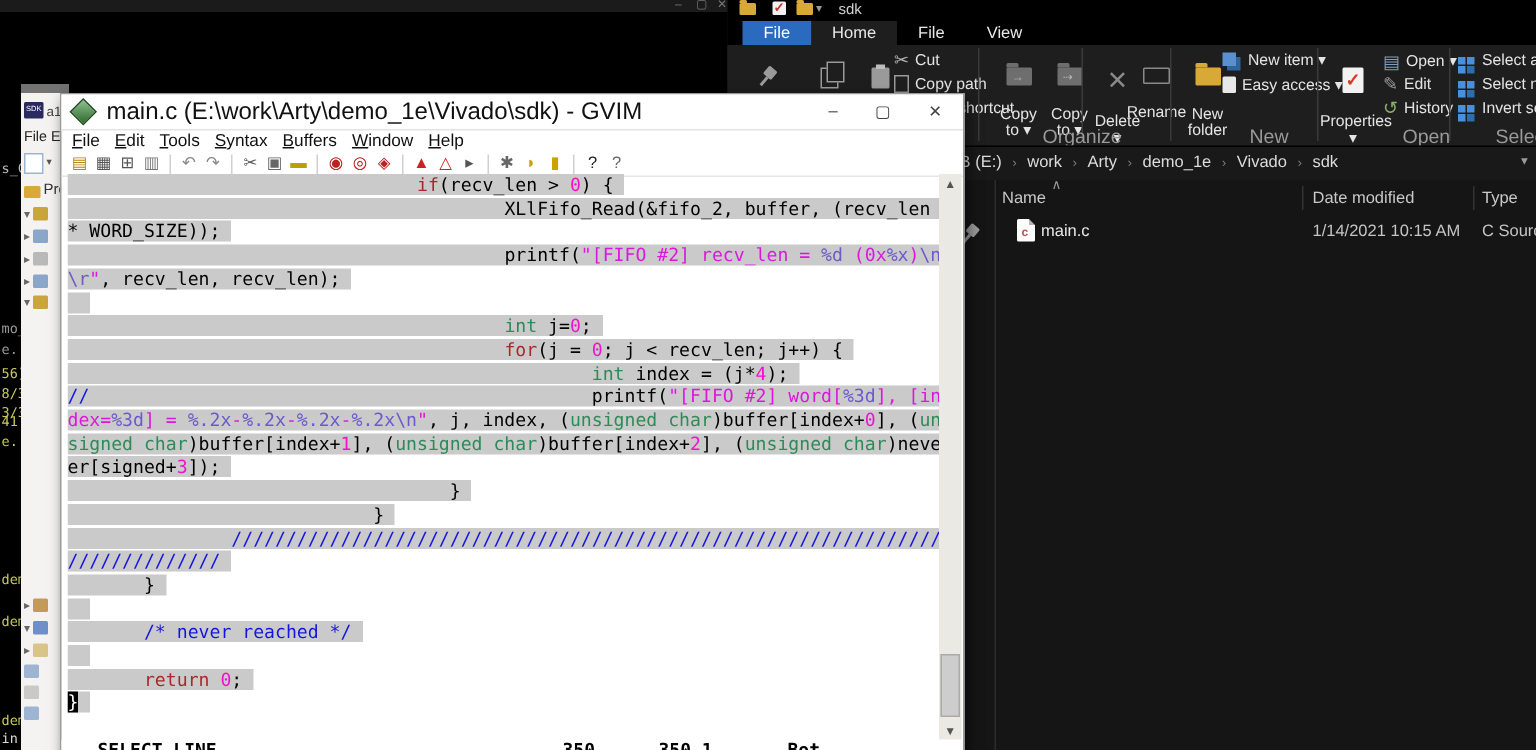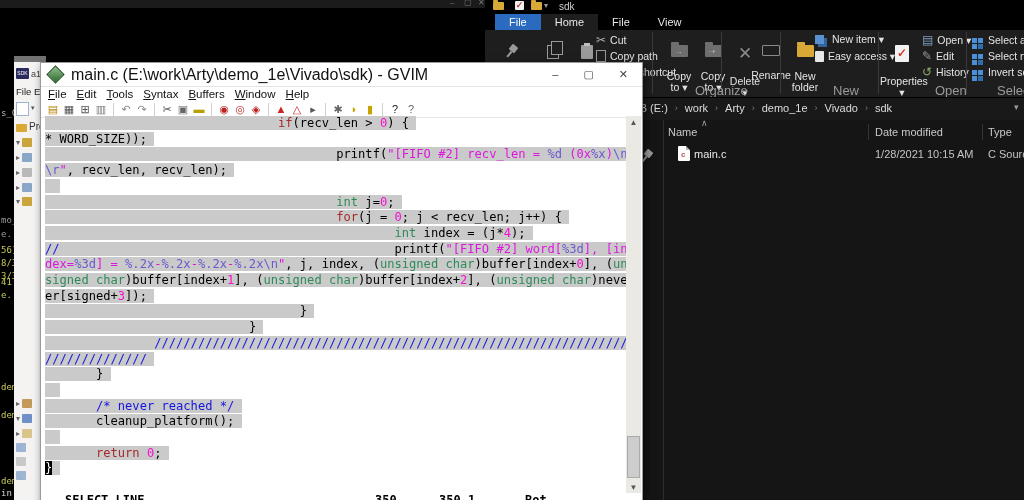--- a/index.html
+++ b/index.html
@@ -266,21 +266,21 @@
     <span class="colhead" style="left:183px">Name</span>
     <div class="colsep" style="left:383px"></div>
     <span class="colhead" style="left:390px">Date modified</span>
     <div class="colsep" style="left:497px"></div>
     <span class="colhead" style="left:503px">Type</span>
     <div>
       <div id="file-icon">
           <span>c</span>
         </div>
       <span class="cell" style="left:209px">main.c</span>
-      <span class="cell cell-dim" style="left:390px">1/28/2021 10:15 AM</span>
+      <span class="cell cell-dim" style="left:390px">1/14/2021 10:15 AM</span>
       <span class="cell cell-dim" style="left:503px">C Source</span>
     </div>
   </div>
 </div>
 
 <div class="abs" id="eclipse">
   <div id="ecl-logo">SDK</div>
   <span id="ecl-title">a1</span>
   <div id="ecl-menu">File  E</div>
   <div id="ecl-toolbtn"></div>
@@ -374,39 +374,39 @@
       <div class="tbsep"></div>
       <div class="chip" style="color: rgb(102, 102, 102);">✱</div>
       <div class="chip" style="color: rgb(200, 164, 0);">◗</div>
       <div class="chip" style="color: rgb(200, 164, 0);">▮</div>
       <div class="tbsep"></div>
       <div class="chip" style="color: rgb(34, 34, 34);">?</div>
       <div class="chip" style="color: rgb(102, 102, 102);">?</div>
     </div>
   <div class="abs" id="gv-code">
       <div class="cl"><span class="vsel">                                <span class="c-s">if</span><span class="c-n">(recv_len &gt; </span><span class="c-m">0</span><span class="c-n">) {</span> </span></div>
+      <div class="cl"><span class="vsel">                                        <span class="c-n">XLlFifo_Read(&amp;fifo_2, buffer, (recv_len</span> </span></div>
       <div class="cl"><span class="vsel"><span class="c-n">* WORD_SIZE));</span> </span></div>
       <div class="cl"><span class="vsel">                                        <span class="c-n">printf(</span><span class="c-st">"[FIFO #2] recv_len = </span><span class="c-sp">%d</span><span class="c-st"> (0x</span><span class="c-sp">%x</span><span class="c-st">)</span><span class="c-sp">\n</span> </span></div>
       <div class="cl"><span class="vsel"><span class="c-sp">\r</span><span class="c-st">"</span><span class="c-n">, recv_len, recv_len);</span> </span></div>
       <div class="cl"><span class="vsel">  </span></div>
       <div class="cl"><span class="vsel">                                        <span class="c-t">int</span><span class="c-n"> j=</span><span class="c-m">0</span><span class="c-n">;</span> </span></div>
       <div class="cl"><span class="vsel">                                        <span class="c-s">for</span><span class="c-n">(j = </span><span class="c-m">0</span><span class="c-n">; j &lt; recv_len; j++) {</span> </span></div>
       <div class="cl"><span class="vsel">                                                <span class="c-t">int</span><span class="c-n"> index = (j*</span><span class="c-m">4</span><span class="c-n">);</span> </span></div>
       <div class="cl"><span class="vsel"><span class="c-c">//</span><span class="c-n">                                              </span><span class="c-n">printf(</span><span class="c-st">"[FIFO #2] word[</span><span class="c-sp">%3d</span><span class="c-st">], [in</span> </span></div>
       <div class="cl"><span class="vsel"><span class="c-st">dex=</span><span class="c-sp">%3d</span><span class="c-st">] = </span><span class="c-sp">%.2x</span><span class="c-st">-</span><span class="c-sp">%.2x</span><span class="c-st">-</span><span class="c-sp">%.2x</span><span class="c-st">-</span><span class="c-sp">%.2x</span><span class="c-sp">\n</span><span class="c-st">"</span><span class="c-n">, j, index, (</span><span class="c-t">unsigned char</span><span class="c-n">)buffer[index+</span><span class="c-m">0</span><span class="c-n">], (</span><span class="c-t">un</span> </span></div>
       <div class="cl"><span class="vsel"><span class="c-t">signed char</span><span class="c-n">)buffer[index+</span><span class="c-m">1</span><span class="c-n">], (</span><span class="c-t">unsigned char</span><span class="c-n">)buffer[index+</span><span class="c-m">2</span><span class="c-n">], (</span><span class="c-t">unsigned char</span><span class="c-n">)never</span> </span></div>
       <div class="cl"><span class="vsel"><span class="c-n">er[signed+</span><span class="c-m">3</span><span class="c-n">]);</span> </span></div>
       <div class="cl"><span class="vsel">                                   <span class="c-n">}</span> </span></div>
       <div class="cl"><span class="vsel">                            <span class="c-n">}</span> </span></div>
       <div class="cl"><span class="vsel">               <span class="c-c">/////////////////////////////////////////////////////////////////</span> </span></div>
       <div class="cl"><span class="vsel"><span class="c-c">//////////////</span> </span></div>
       <div class="cl"><span class="vsel">       <span class="c-n">}</span> </span></div>
       <div class="cl"><span class="vsel">  </span></div>
       <div class="cl"><span class="vsel">       <span class="c-c">/* never reached */</span> </span></div>
-      <div class="cl"><span class="vsel">       <span class="c-n">cleanup_platform();</span> </span></div>
       <div class="cl"><span class="vsel">  </span></div>
       <div class="cl"><span class="vsel">       <span class="c-s">return</span><span class="c-n"> </span><span class="c-m">0</span><span class="c-n">;</span> </span></div>
       <div class="cl"><span class="vsel"><span class="cur">}</span> </span></div>
     </div>
   <div class="abs" id="gv-scroll">
     <span class="sarr" style="top:2px">▲</span>
     <span class="sarr" style="bottom:2px">▼</span>
     <div id="gv-thumb"></div>
   </div>
   <div class="abs" id="gv-status">

